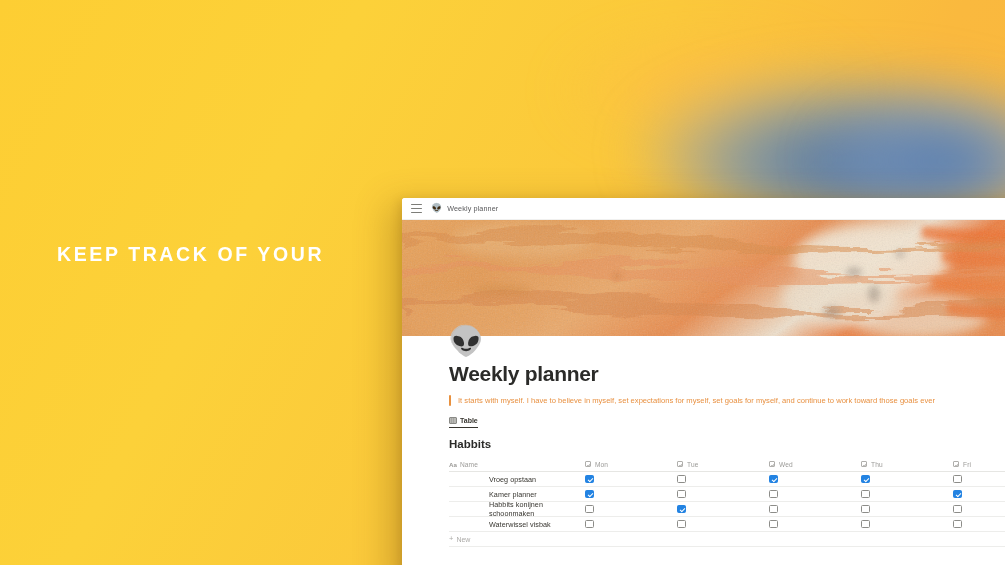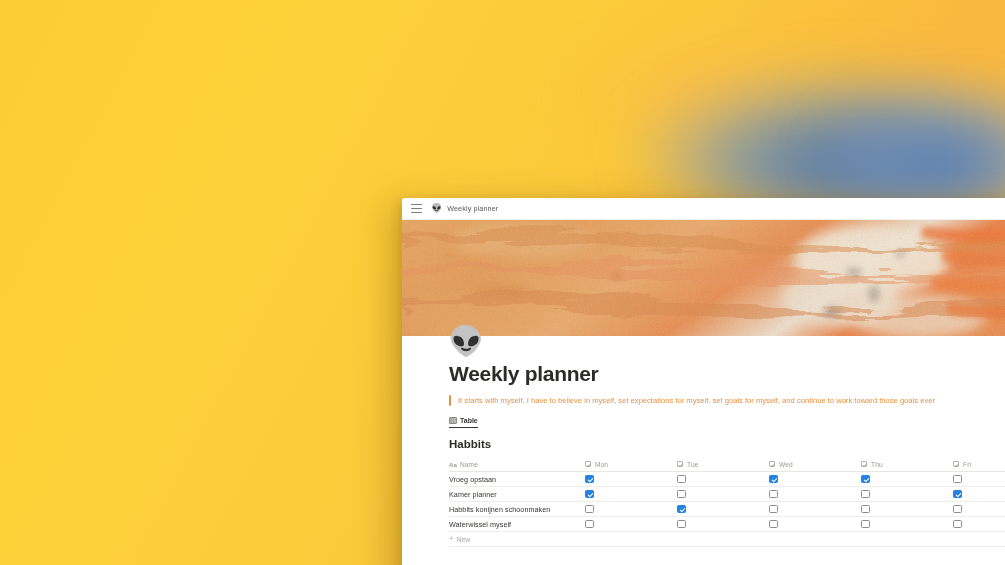--- a/index.html
+++ b/index.html
@@ -202,21 +202,21 @@
     position: relative;
     flex: none;
   }
   .hd-chk::after {
     content:""; position:absolute; left:1px; top:2px;
     width:2.6px; height:1.2px;
     border-left:0.9px solid #b0afac; border-bottom:0.9px solid #b0afac;
     transform: rotate(-45deg);
   }
 
-  .cell-name { font-size: 7.2px; color: #37352f; letter-spacing: 0.05px; }
+  .cell-name { font-size: 7.2px; color: #37352f; letter-spacing: 0.05px; margin-left: 40px; }
 
   .chk {
     width: 8.5px; height: 8.5px;
     border: 1.1px solid #8d8d89;
     border-radius: 1.5px;
     background: #fff;
     flex: none;
     position: relative;
   }
   .chk.on {
@@ -244,20 +244,21 @@
 </head>
 <body>
 
 <div id="stage">
 
   <div class="glow glow-warm"></div>
   <div class="glow glow-blue"></div>
   <div class="glow glow-blue2"></div>
 
   <div class="headline">
+    <div>Keep track of your</div>
   </div>
 
   <div class="window">
 
     <div class="topbar">
       <div class="hamburger">
         <span></span>
           <span></span>
           <span></span>
       </div>
@@ -441,21 +442,21 @@
           <div class="col-day">
               <span class="chk"></span>
             </div>
           <div class="col-day">
               <span class="chk"></span>
             </div>
         </div>
 
         <div class="tbl-row">
           <div class="col-name">
-            <span class="cell-name">Waterwissel myself</span>
+            <span class="cell-name">Waterwissel visbak</span>
           </div>
           <div class="col-day">
               <span class="chk"></span>
             </div>
           <div class="col-day">
               <span class="chk"></span>
             </div>
           <div class="col-day">
               <span class="chk"></span>
             </div>

